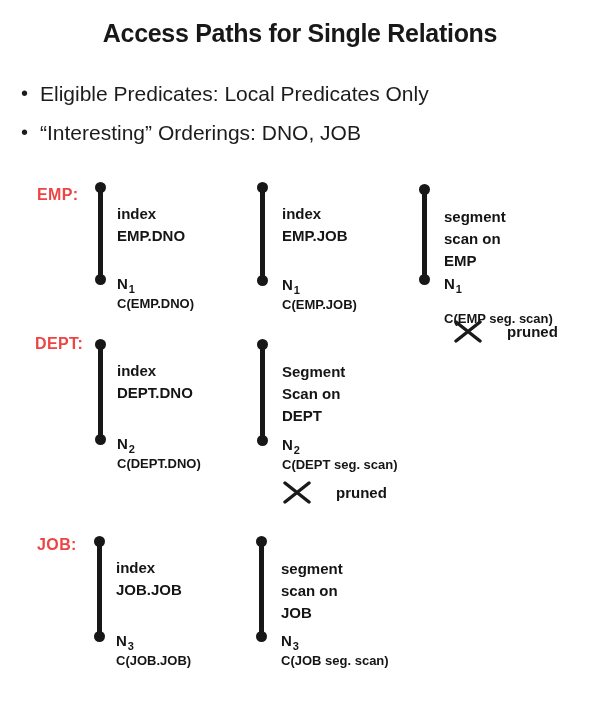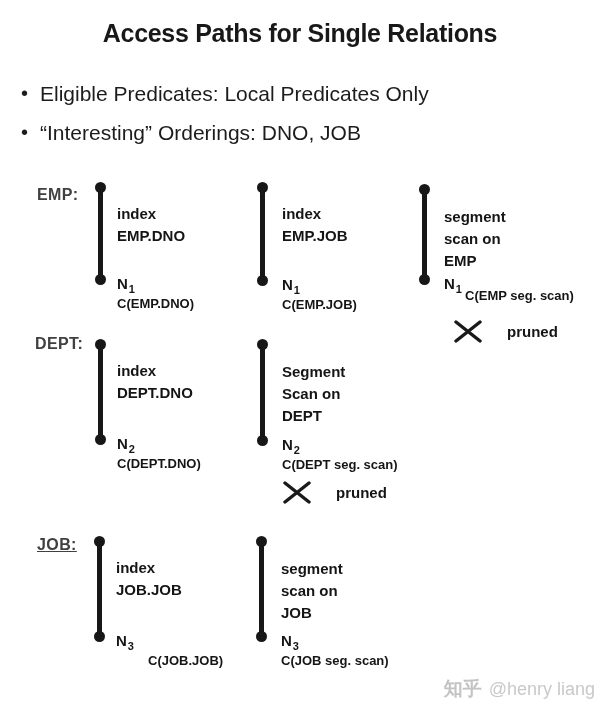--- a/index.html
+++ b/index.html
@@ -13,21 +13,21 @@
     text-align:center; font-weight:bold; font-size:25px;
     letter-spacing:-0.3px; color:#181818;
   }
   .bullet-row {
     position:absolute; left:21px; display:flex;
     font-size:21px; line-height:27px; color:#1c1c1c; white-space:nowrap;
   }
   .bullet-marker { width:19px; flex:0 0 19px; font-size:20px; }
   .rel-label {
     position:absolute; font-weight:bold; font-size:16px;
-    letter-spacing:0.4px; color:#404040;
+    letter-spacing:0.4px; color:#ef4444;
   }
   .path { position:absolute; }
   .edge {
     position:absolute; left:0; top:0; width:5px;
     background:#171717; border-radius:2.5px;
   }
   .dot {
     position:absolute; left:-3px; width:11px; height:11px;
     border-radius:50%; background:#171717;
   }
@@ -116,21 +116,21 @@
       <span class="dot t"></span>
       <span class="dot b"></span>
     </div>
     <div class="labels" style="left:22px;">
       <div class="desc" style="top:17px;">
         <div>segment</div>
         <div>scan on</div>
         <div>EMP</div>
       </div>
       <div class="node" style="top:86px;"><span>N</span><sub>1</sub></div>
-      <div class="cost" style="top:99px;margin-left:21px;">C(EMP seg. scan)</div>
+      <div class="cost" style="top:122px;">C(EMP seg. scan)</div>
       <div class="pruned-row" style="top:131px; left:9px;">
         <svg width="30" height="23" viewBox="0 0 30 23">
           <path d="M3 2 L27 21 M27 2 L3 21" stroke="#1a1a1a" stroke-width="3.4" stroke-linecap="round" fill="none"></path>
         </svg>
         <span class="pruned-label">pruned</span>
       </div>
     </div>
   </div>
 
   <div class="rel-label" style="left:35px; top:335px;">DEPT:</div>
@@ -165,52 +165,48 @@
       <div class="cost" style="top:113px;">C(DEPT seg. scan)</div>
       <div class="pruned-row" style="top:137px; left:0px;">
         <svg width="30" height="23" viewBox="0 0 30 23">
           <path d="M3 2 L27 21 M27 2 L3 21" stroke="#1a1a1a" stroke-width="3.4" stroke-linecap="round" fill="none"></path>
         </svg>
         <span class="pruned-label">pruned</span>
       </div>
     </div>
   </div>
 
-  <div class="rel-label" style="left:37px; top:536px;text-decoration:underline;">JOB:</div>
+  <div class="rel-label" style="left:37px; top:536px;">JOB:</div>
 
   <div class="path" style="left:97px; top:541px;">
     <div class="edge" style="height:96px;">
       <span class="dot t"></span>
       <span class="dot b"></span>
     </div>
     <div class="labels" style="left:19px;">
       <div class="desc" style="top:16px;">
         <div>index</div>
         <div>JOB.JOB</div>
       </div>
       <div class="node" style="top:91px;"><span>N</span><sub>3</sub></div>
-      <div class="cost" style="top:112px;margin-left:32px;">C(JOB.JOB)</div>
+      <div class="cost" style="top:112px;">C(JOB.JOB)</div>
     </div>
   </div>
 
   <div class="path" style="left:259px; top:541px;">
     <div class="edge" style="height:96px;">
       <span class="dot t"></span>
       <span class="dot b"></span>
     </div>
     <div class="labels" style="left:22px;">
       <div class="desc" style="top:17px;">
         <div>segment</div>
         <div>scan on</div>
         <div>JOB</div>
       </div>
       <div class="node" style="top:91px;"><span>N</span><sub>3</sub></div>
       <div class="cost" style="top:112px;">C(JOB seg. scan)</div>
     </div>
   </div>
 
 
-  <div class="watermark">
-    <span class="wm-brand">知乎</span>
-    <span class="wm-author">@henry liang</span>
-  </div>
 
 </div>
 
 </body></html>

